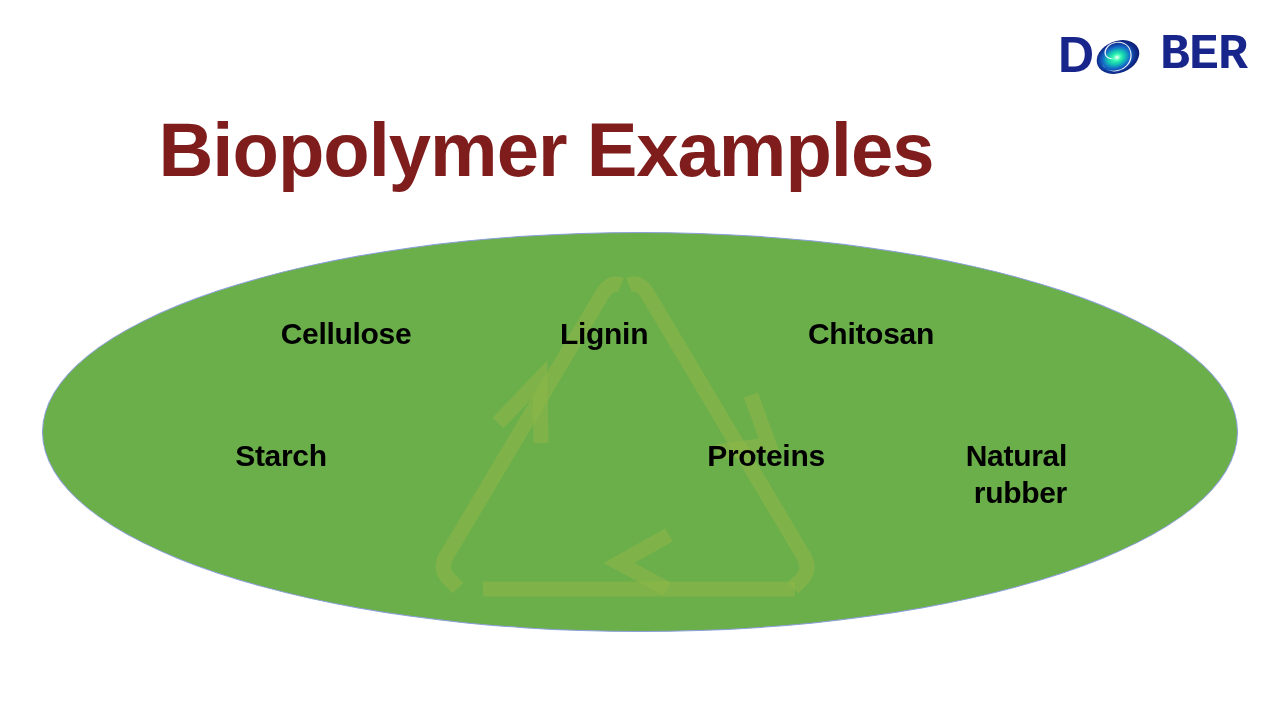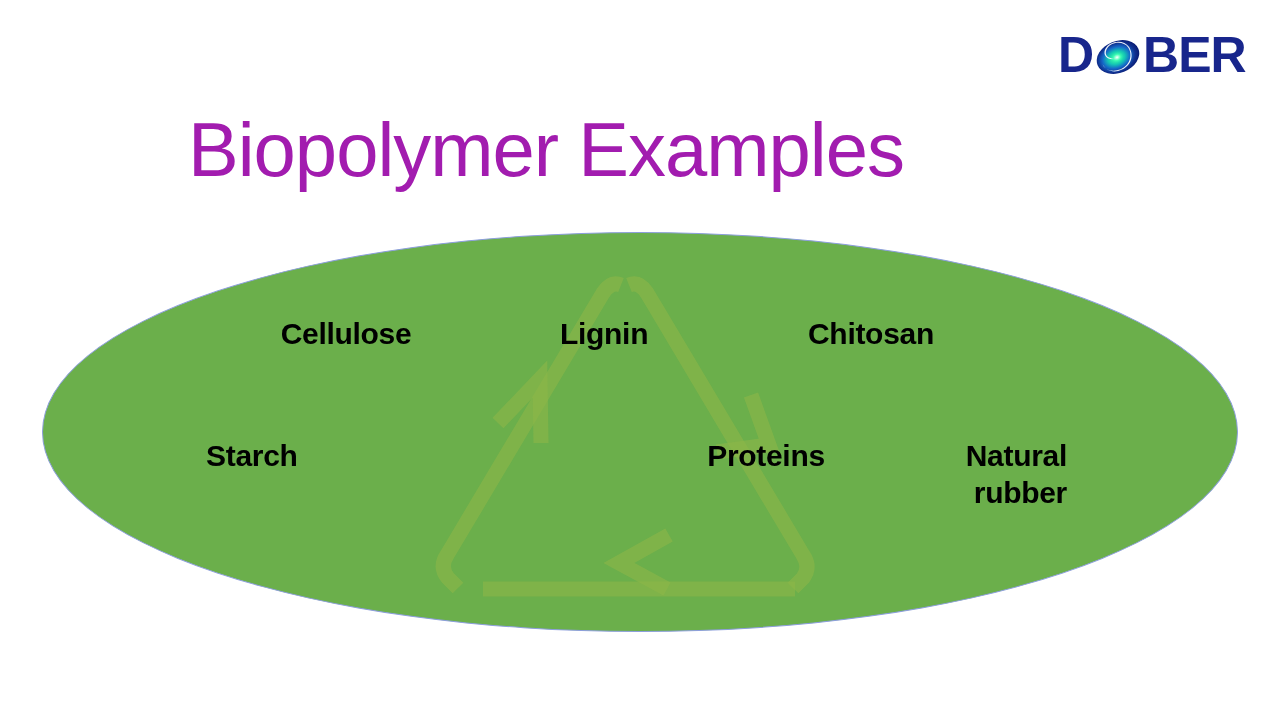--- a/index.html
+++ b/index.html
@@ -34,41 +34,41 @@
     font-family: "Liberation Sans", "DejaVu Sans", sans-serif;
     font-weight: bold;
     font-size: 50px;
     letter-spacing: -1px;
     color: #18268C;
     line-height: 1;
     display: flex;
     align-items: center;
   }
   #logo .logo-d  { margin-right: 1px; }
-  #logo .logo-ber { margin-left: 1px; }
+  #logo .logo-ber { margin-left: 18px; font-family: Liberation Mono, monospace; }
   #logo .logo-swirl {
     position: relative;
     width: 46px;
     height: 40px;
     display: inline-block;
     vertical-align: middle;
     margin: 0 1px;
   }
 
   
   #title {
     position: absolute;
     left: 0px;
     top: 112px;
     width: 1092px;
     text-align: center;
-    font-weight: normal;
+    font-weight: bold;
     font-size: 76px;
     line-height: 1;
-    color: #a21caf;
+    color: #7f1d1d;
     letter-spacing: -1px;
     white-space: nowrap;
   }
 
   
   #ellipse-wrap {
     position: absolute;
     left: 42px;
     top: 232px;
     width: 1196px;
@@ -101,21 +101,21 @@
     line-height: 1.22;
     white-space: pre-line;
     letter-spacing: -0.3px;
   }
   .row1 { top: 316px; }
   .row2 { top: 438px; }
 
   .lbl-cellulose       { left: 238px;  width: 216px; text-align: center; }
   .lbl-lignin          { left: 560px;  width: 148px; text-align: left; }
   .lbl-chitosan        { left: 808px;  width: 212px; text-align: left; }
-  .lbl-starch          { left: 206px;  width: 150px; }
+  .lbl-starch          { left: 206px;  width: 150px; text-align: center; }
   .lbl-polylactic-acid { left: 410px;  width: 224px; text-align: center; }
   .lbl-proteins        { left: 670px;  width: 192px; text-align: center; }
   .lbl-natural-rubber  { left: 897px;  width: 170px; text-align: right;  }
 </style>
 </head>
 <body>
 
 <div id="slide">
 
   <div id="logo">

